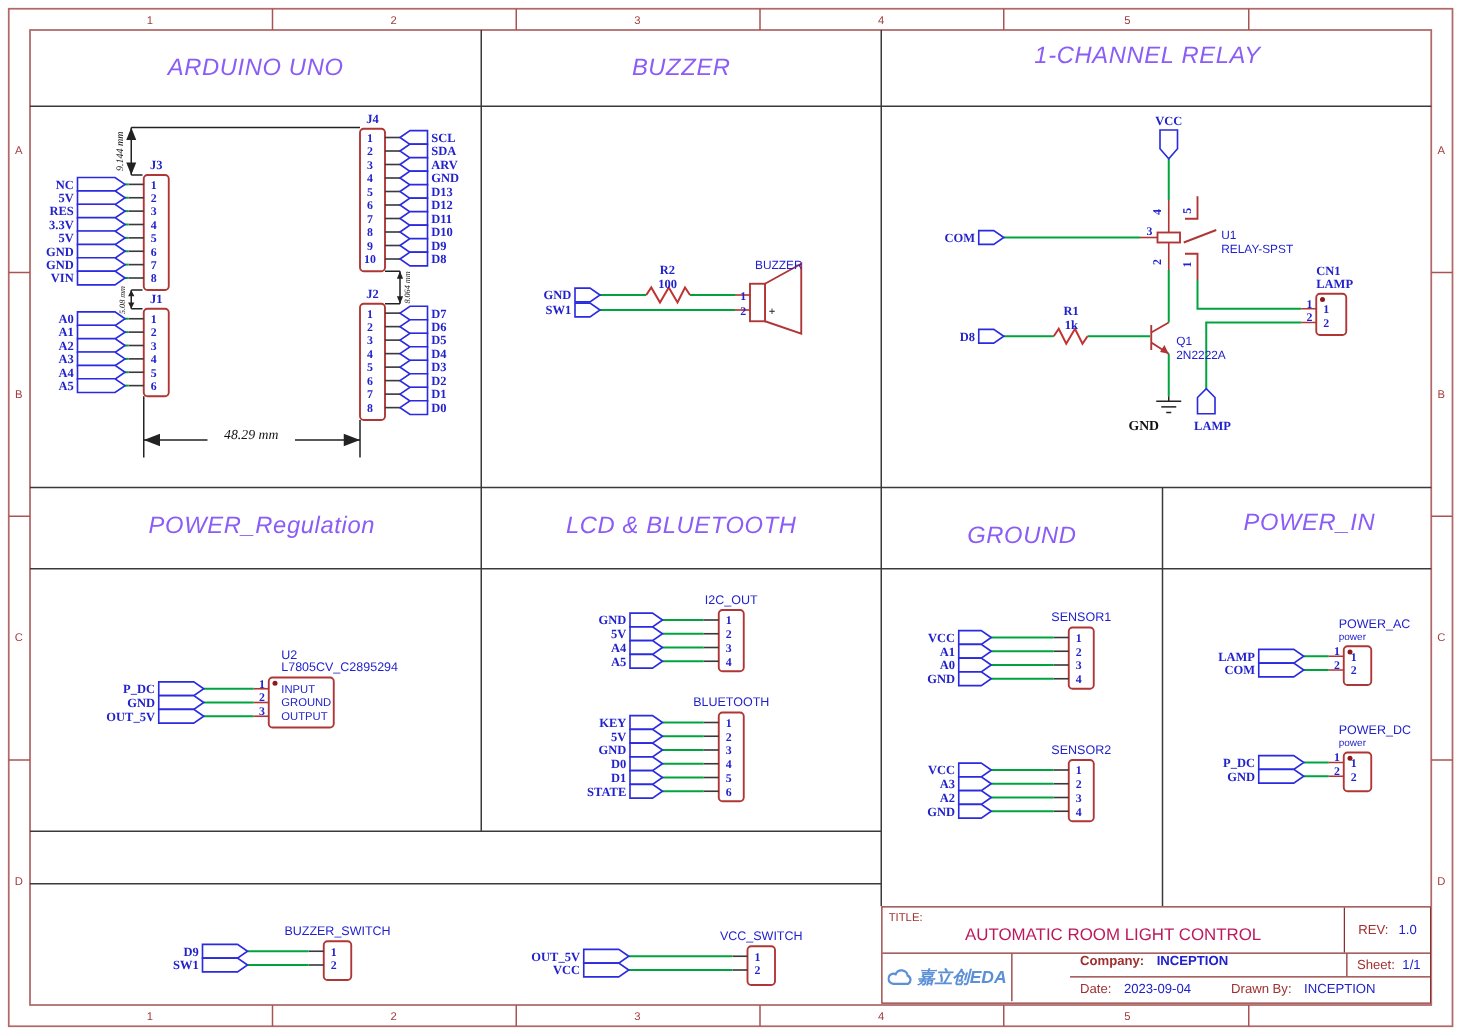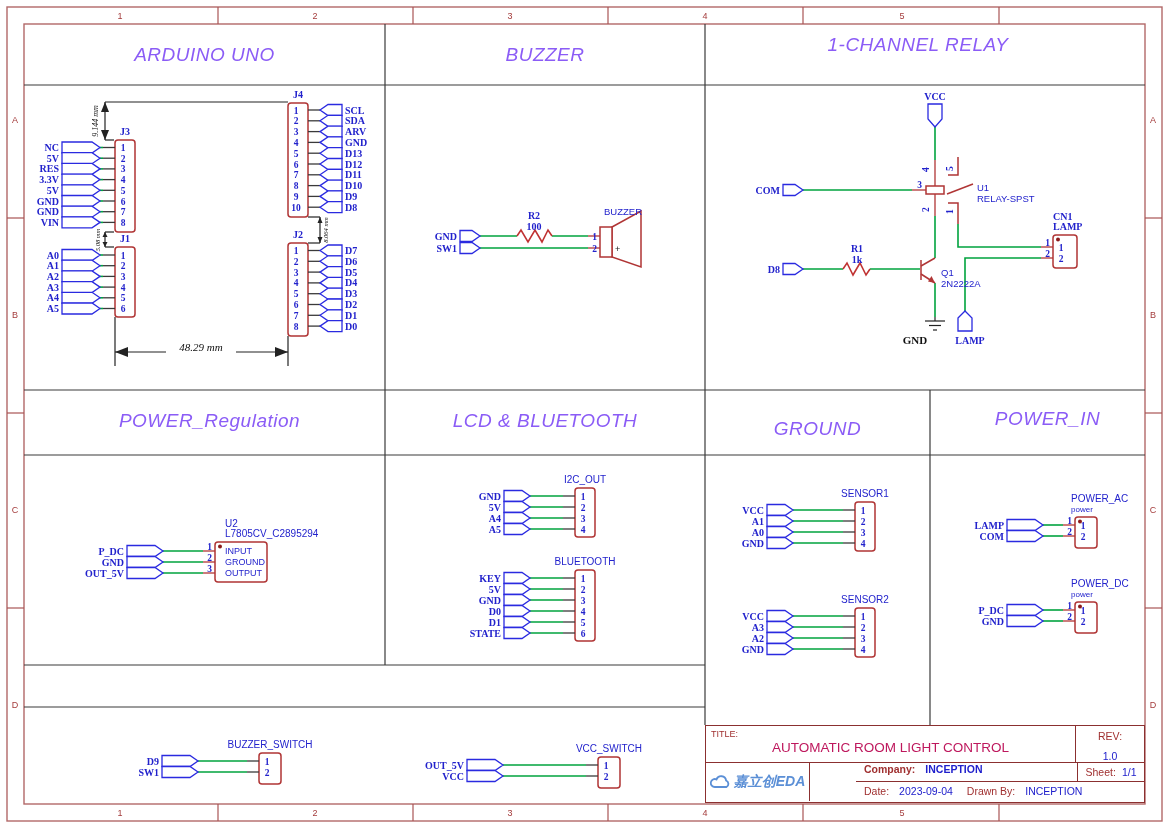--- a/index.html
+++ b/index.html
@@ -36,21 +36,21 @@
   .tb{position:absolute;left:705px;top:725px;width:440px;height:78px;
       border:1.6px solid #8b3030;box-sizing:border-box;background:#fff;font-size:10px;}
   .tb .row-top{height:36px;display:flex;border-bottom:1.4px solid #8b3030;}
   .tb .cell-title{flex:1;position:relative;}
   .tb .lab{color:#a03030;}
   .tb .val{color:#2020cc;}
   .tb .title-lab{position:absolute;left:5px;top:3px;font-size:9px;}
   .tb .title-main{position:absolute;left:0;right:0;top:14px;text-align:center;
       color:#be185d;font-size:13.5px;}
   .tb .cell-rev{width:68px;border-left:1.4px solid #8b3030;display:flex;align-items:center;
-      justify-content:flex-end;gap:8px;font-size:10.5px;flex-direction:column;}
+      justify-content:center;gap:8px;font-size:10.5px;}
   .tb .row-bot{height:38px;display:flex;gap:46px;}
   .tb .cell-logo{width:103px;border-right:1.4px solid #8b3030;display:flex;align-items:center;
       justify-content:center;color:#5b8fd6;font-weight:bold;font-style:italic;font-size:14px;gap:2px;}
   .tb .bot-right{flex:1;display:flex;flex-direction:column;}
   .tb .r1{height:19px;display:flex;border-bottom:1.4px solid #8b3030;}
   .tb .c-company{flex:1;display:flex;align-items:flex-start;gap:10px;padding-left:8px;font-size:10.5px;font-weight:bold;}
   .tb .c-sheet{width:66px;border-left:1.4px solid #8b3030;display:flex;align-items:center;
       justify-content:center;gap:6px;font-size:10.5px;}
   .tb .r2{height:21px;display:flex;align-items:center;gap:10px;padding-left:8px;font-size:10.5px;}
 </style>
@@ -656,20 +656,20 @@
           <span class="val">INCEPTION</span>
         </div>
         <div class="c-sheet">
           <span class="lab">Sheet:</span>
           <span class="val">1/1</span>
         </div>
       </div>
       <div class="r2">
         <span class="lab">Date:</span>
         <span class="val">2023-09-04</span>
-        <span class="lab" style="margin-left:4px;text-align:center;">Drawn By:</span>
+        <span class="lab" style="margin-left:22px;text-align:center;">Drawn By:</span>
         <span class="val">INCEPTION</span>
       </div>
     </div>
   </div>
 </div>
 
 </div>
 
 </body></html>

